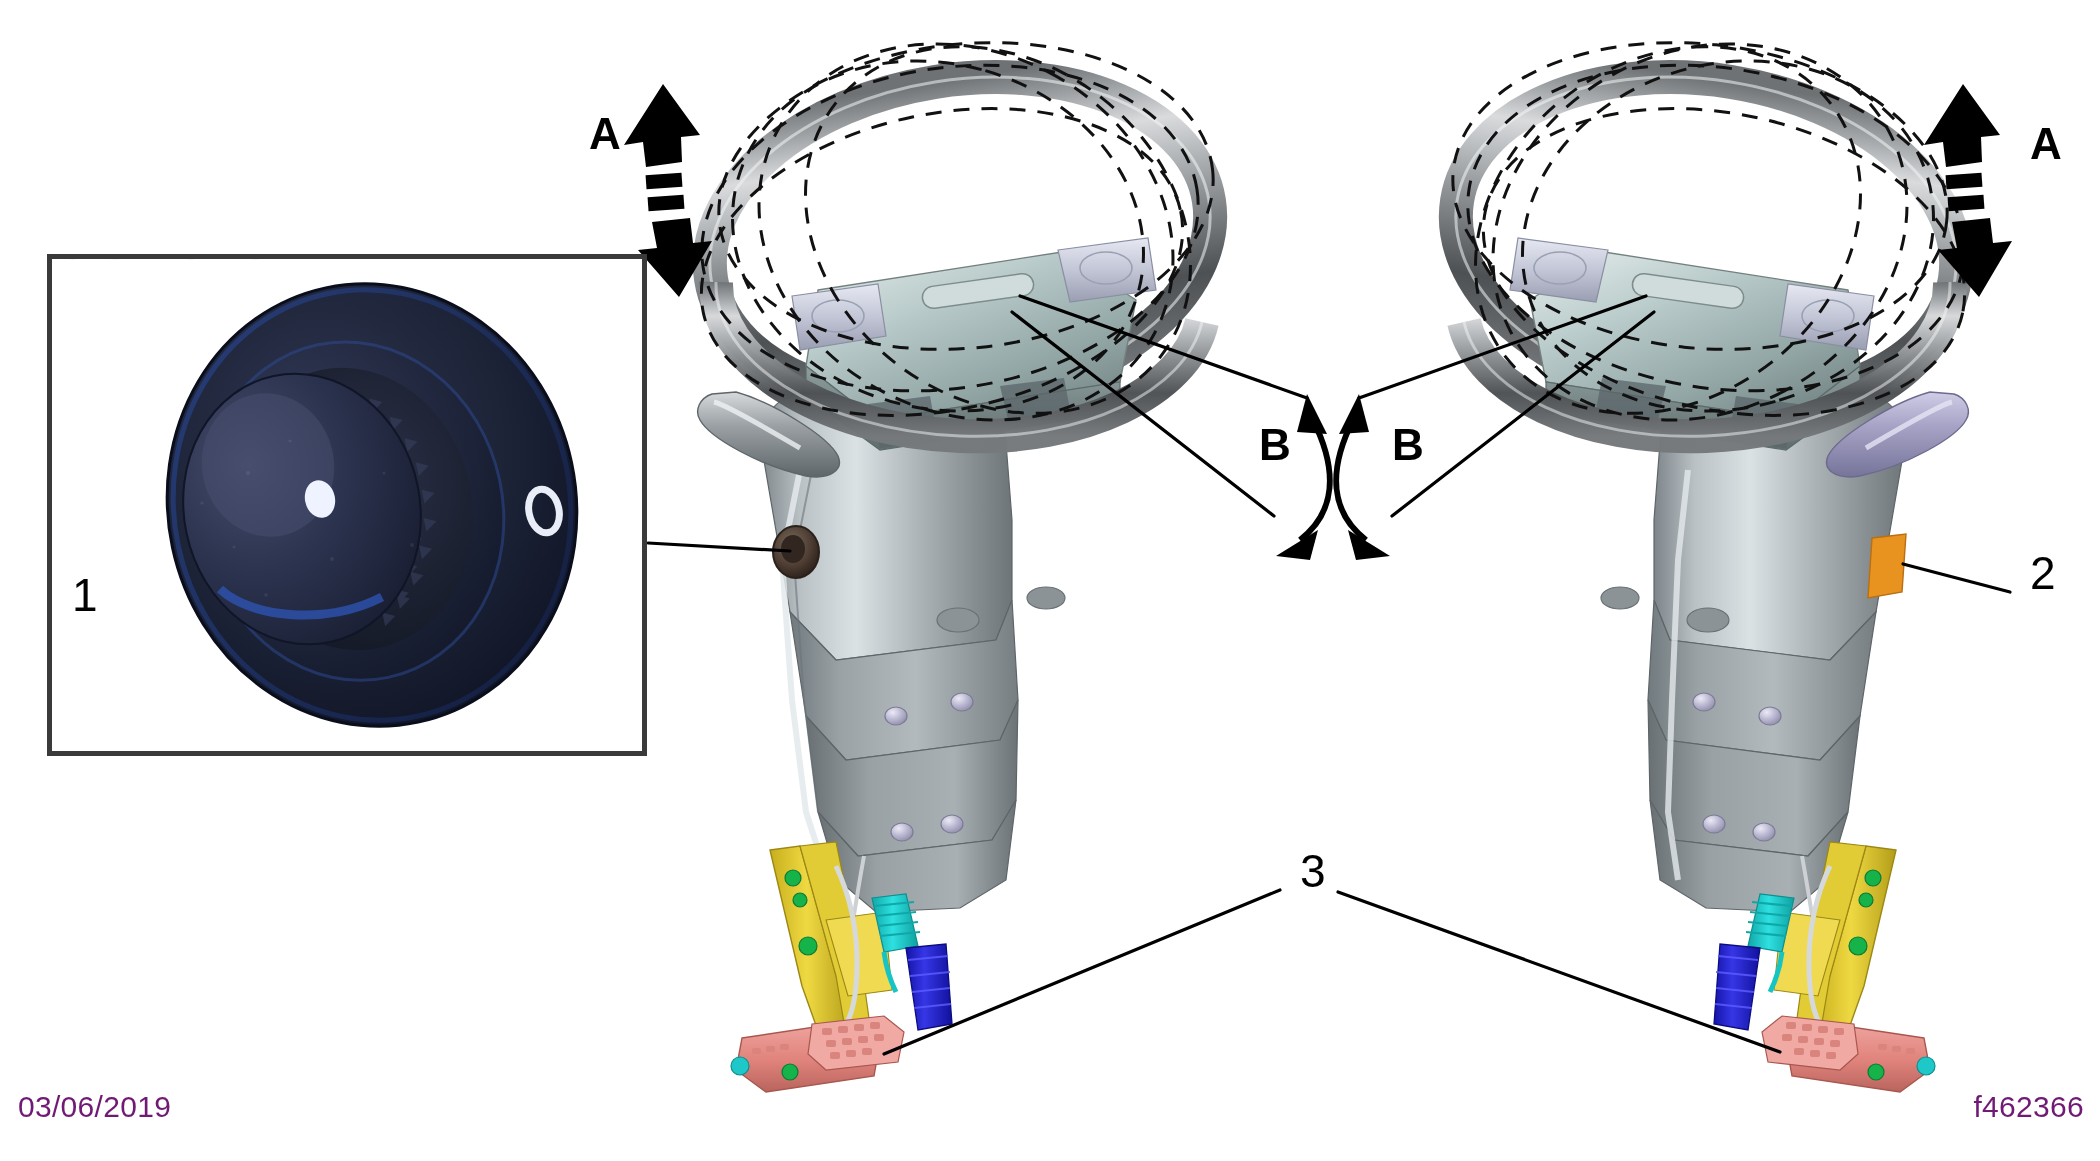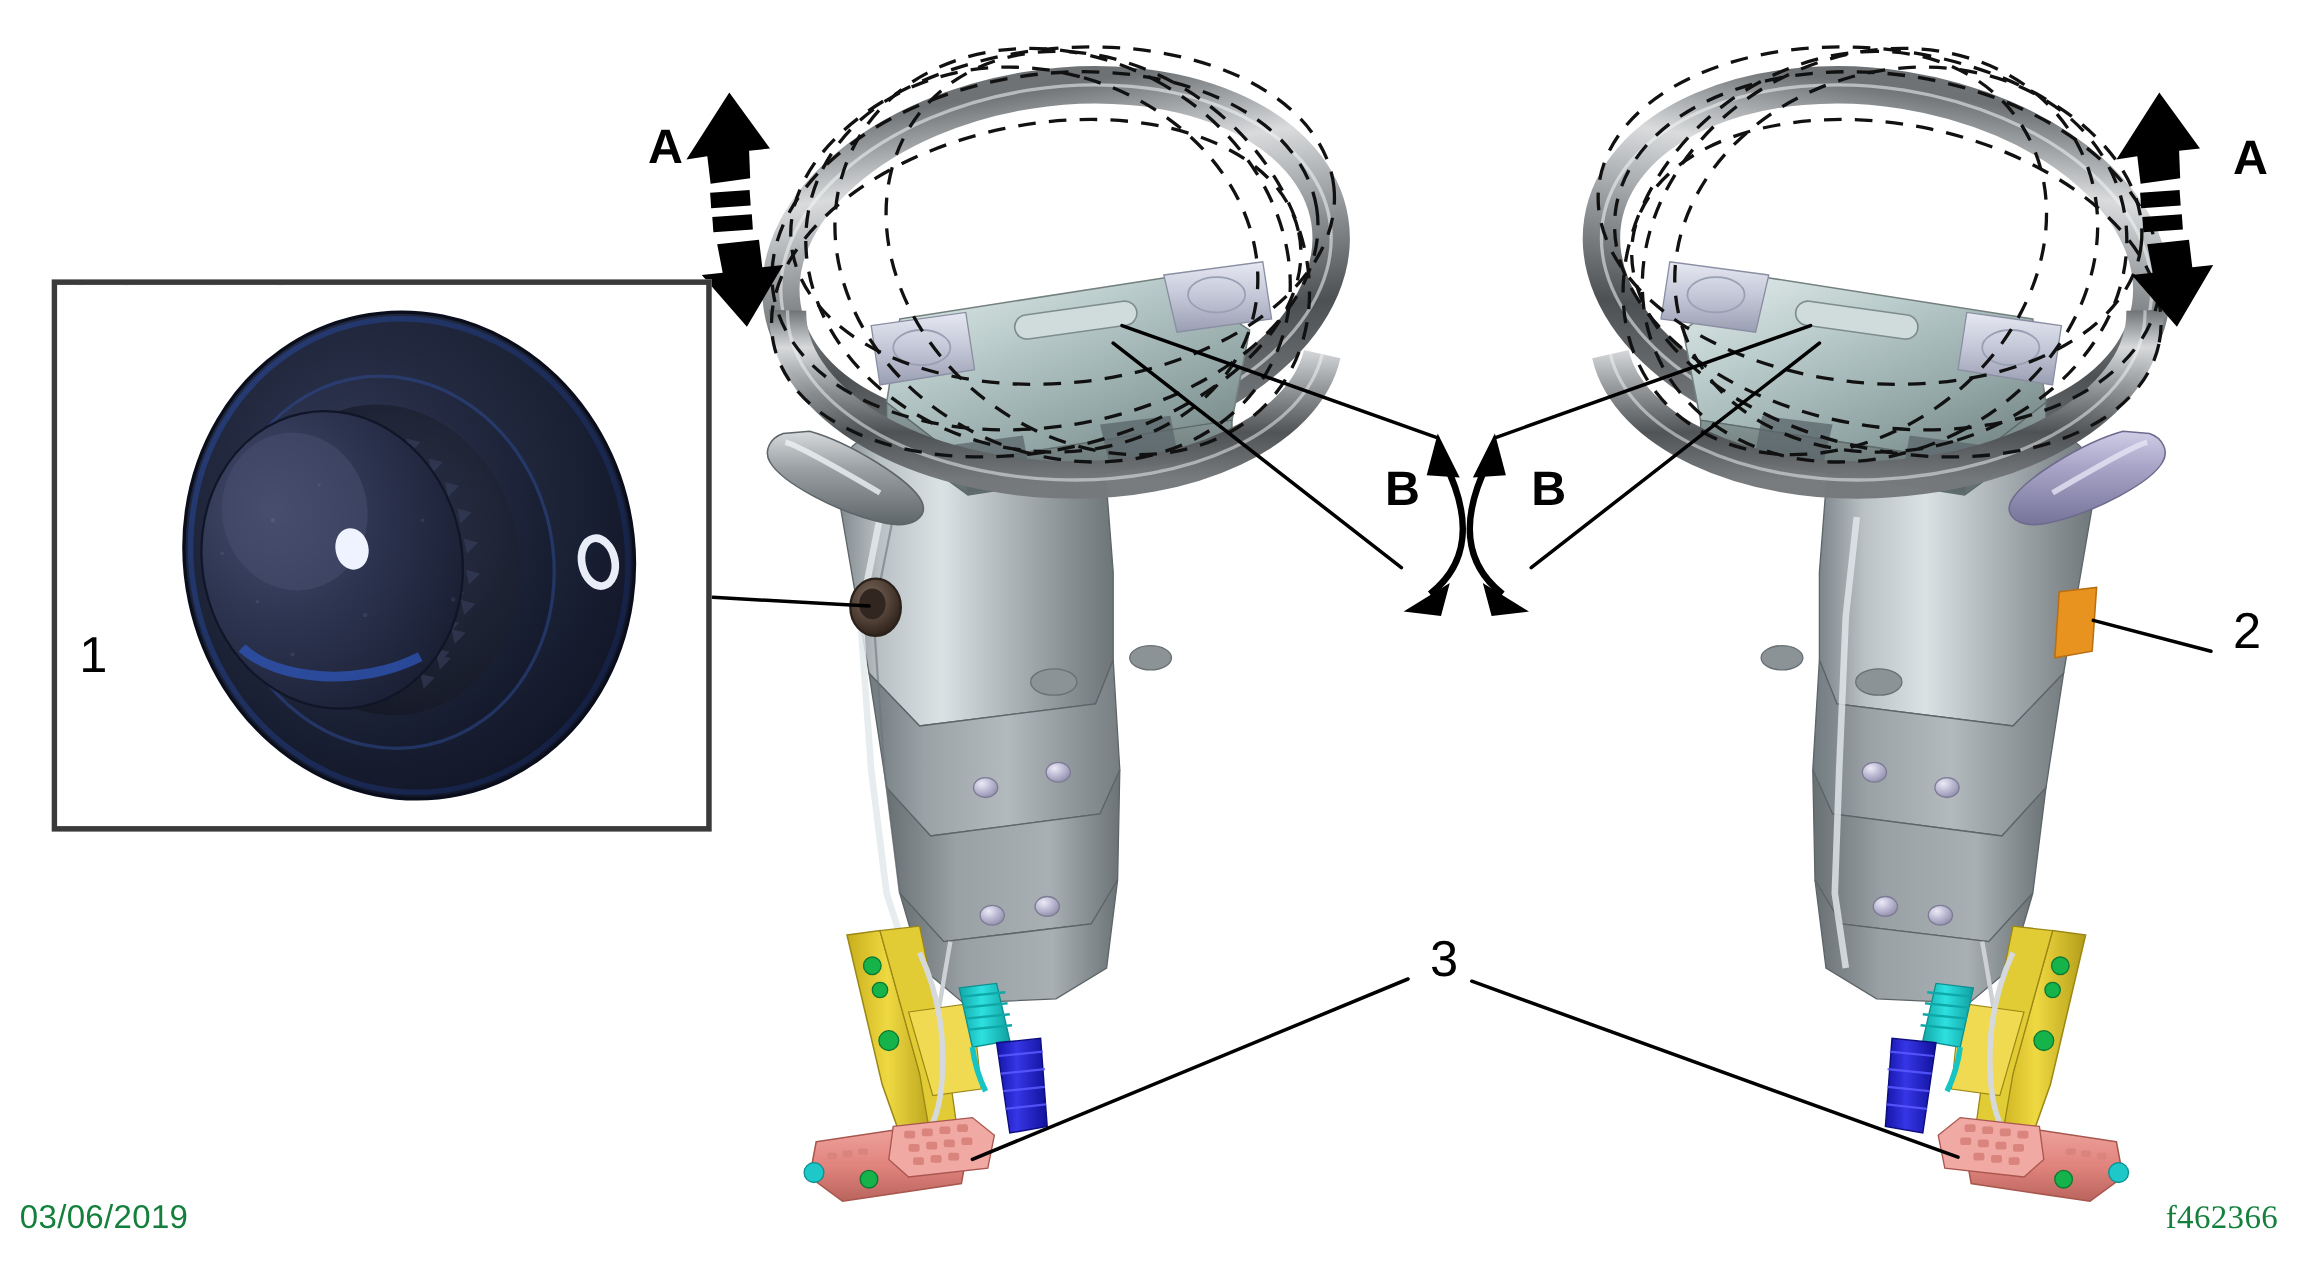--- a/index.html
+++ b/index.html
@@ -6,25 +6,25 @@
   html,body{margin:0;padding:0;background:#ffffff;}
   body{
     width:2100px;height:1161px;position:relative;overflow:hidden;
     font-family:"Liberation Sans","DejaVu Sans",sans-serif;
     color:#000;
   }
   #canvas{position:absolute;inset:0;width:2100px;height:1161px;}
   .svgroot{position:absolute;left:0;top:0;width:2100px;height:1161px;}
 
   .footer-text{
-    position:absolute;font-size:30px;letter-spacing:.3px;color:#15803d;
+    position:absolute;font-size:30px;letter-spacing:.3px;color:#701a75;
     font-family:"Liberation Sans","DejaVu Sans",sans-serif;
   }
   #footer-date{left:18px;top:1090px;}
-  #footer-figure{right:29px;top:1090px;font-family:Liberation Serif, serif;}
+  #footer-figure{right:16px;top:1090px;}
 
   .callout-num{
     position:absolute;font-size:46px;color:#000;line-height:1;
     font-family:"Liberation Sans","DejaVu Sans",sans-serif;
   }
   .dir-label{
     position:absolute;font-size:44px;font-weight:bold;color:#000;line-height:1;
     font-family:"Liberation Sans","DejaVu Sans",sans-serif;
   }
 

